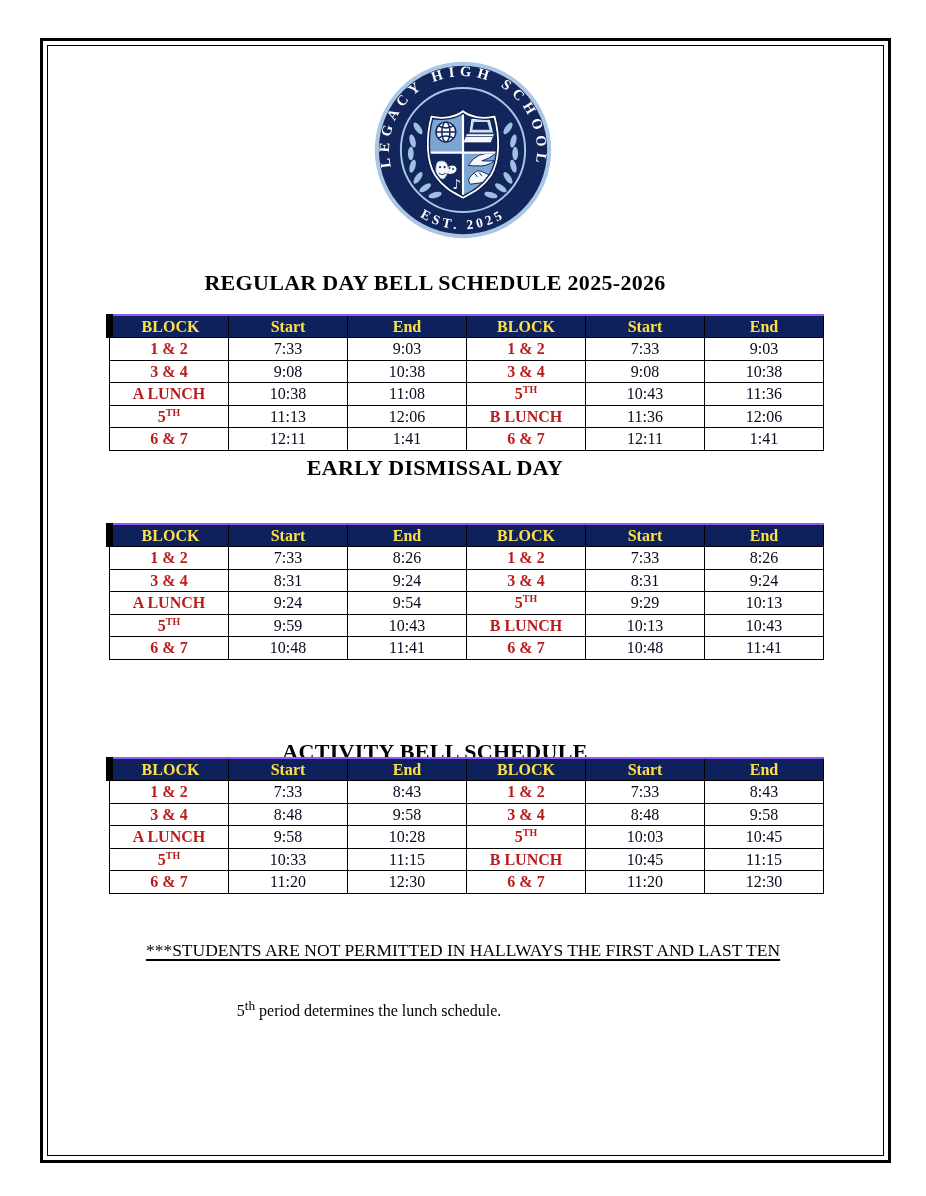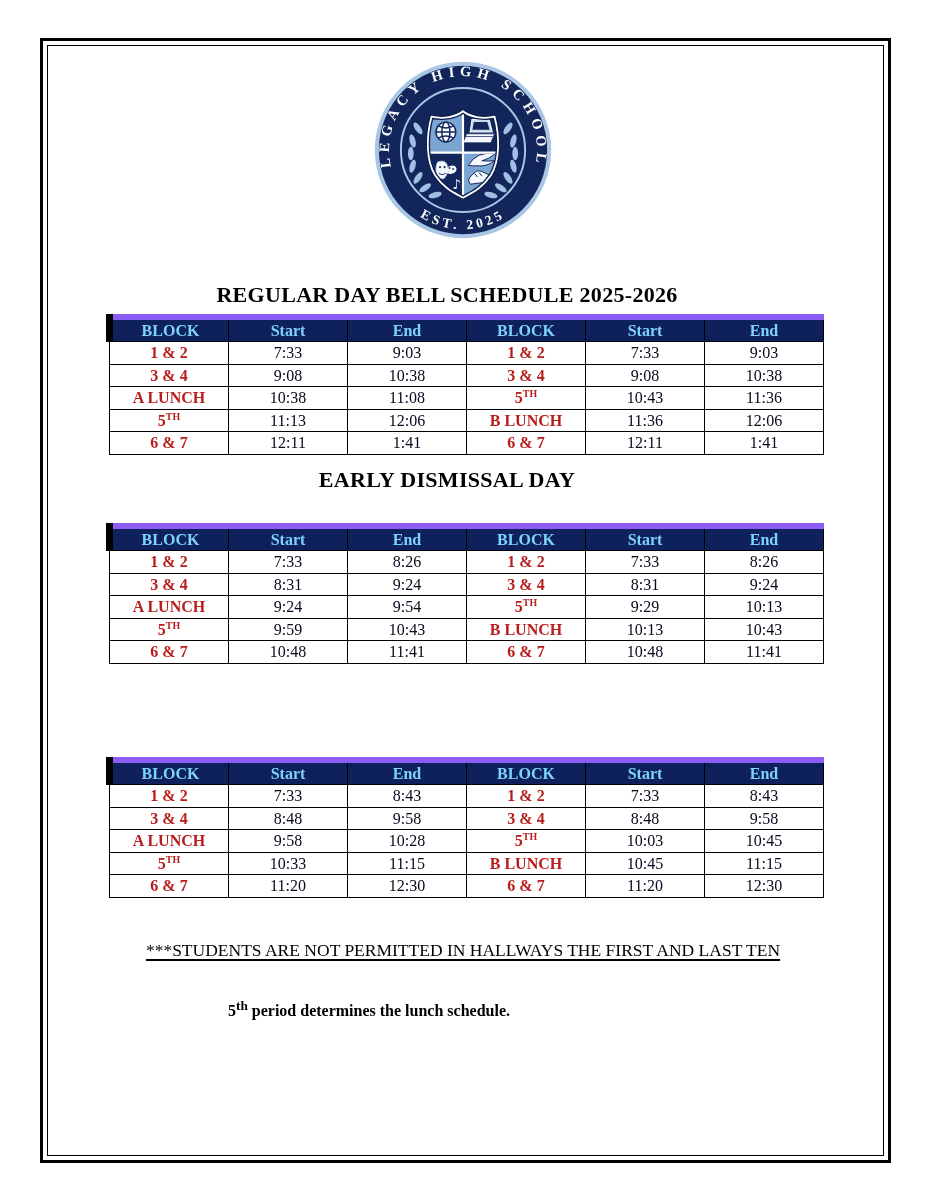--- a/index.html
+++ b/index.html
@@ -13,57 +13,57 @@
     border:3px solid #000;
   }
   .page-border-inner{
     position:absolute;left:4px;top:4px;right:4px;bottom:4px;
     border:1px solid #000;
   }
   .logo-wrap{
     position:absolute;top:60px;left:373px;width:180px;height:180px;
   }
   .sched-title{
-    position:absolute;left:0;width:870px;margin:12px;text-align:center;
+    position:absolute;left:0;width:870px;margin:0;text-align:center;
     font-size:22px;font-weight:bold;letter-spacing:0.3px;line-height:26px;
   }
   #title-0{top:270px;}
   #title-1{top:455px;font-family:Liberation Serif, serif;}
   #title-2{top:739px;}
   .bell-table{
     position:absolute;left:106px;width:718px;
     border-collapse:collapse;table-layout:fixed;
     border:1.5px solid #000;
   }
   #table-0{top:314px;}
   #table-1{top:523px;}
   #table-2{top:757px;}
   .bell-table th{
-    background:var(--header-bg,#0E215C);color:#7dd3fc;
+    background:var(--header-bg,#0E215C);color:#fde047;
     font-size:16px;font-weight:bold;height:21px;padding:0;
-    border-top:6px solid #8b5cf6;border-bottom:1.5px solid #000;
+    border-top:2px solid #8b5cf6;border-bottom:1.5px solid #000;
     border-left:1.5px solid #000;text-align:center;line-height:21px;
   }
   .bell-table th:first-child{border-left:7px solid #000;}
   .bell-table td{
     border:1.5px solid #000;height:21.5px;padding:0;text-align:center;
     font-size:16px;line-height:21px;color:#05091c;
   }
   .bell-table td.block{font-weight:bold;color:#b91c1c;}
   .bell-table sup{font-size:62%;vertical-align:super;line-height:0;}
   .note-hallway{
     position:absolute;top:938px;left:63px;width:800px;margin:0;
     text-align:center;font-weight:normal;font-size:17.5px;line-height:24px;
   }
   .note-hallway .uline{
     text-decoration:underline;text-decoration-thickness:2px;text-underline-offset:3px;
   }
   .note-lunch{
     position:absolute;top:998px;left:0;width:738px;margin:0;
-    text-align:center;font-weight:bold;font-size:16px;
+    text-align:center;font-weight:normal;font-size:16px;
   }
 </style>
 </head>
 <body style="--header-bg: #0E215C;">
 
 <div class="page-border-outer">
   <div class="page-border-inner"></div>
 </div>
 
 <div class="logo-wrap">

